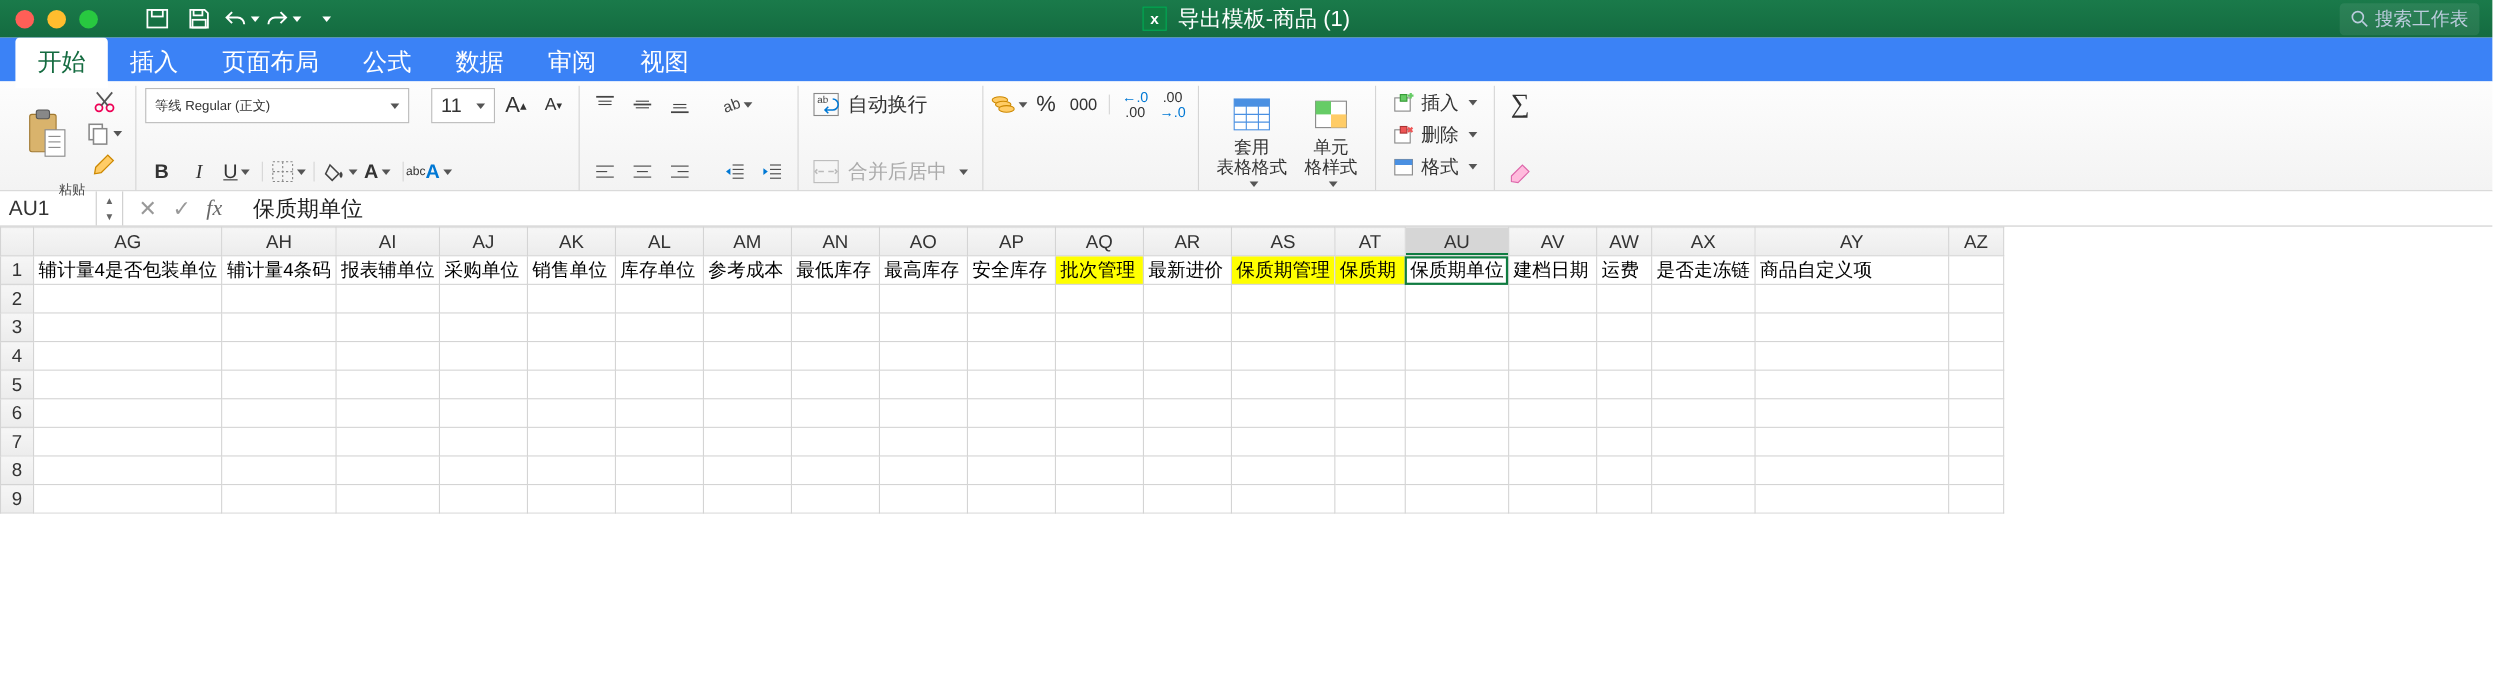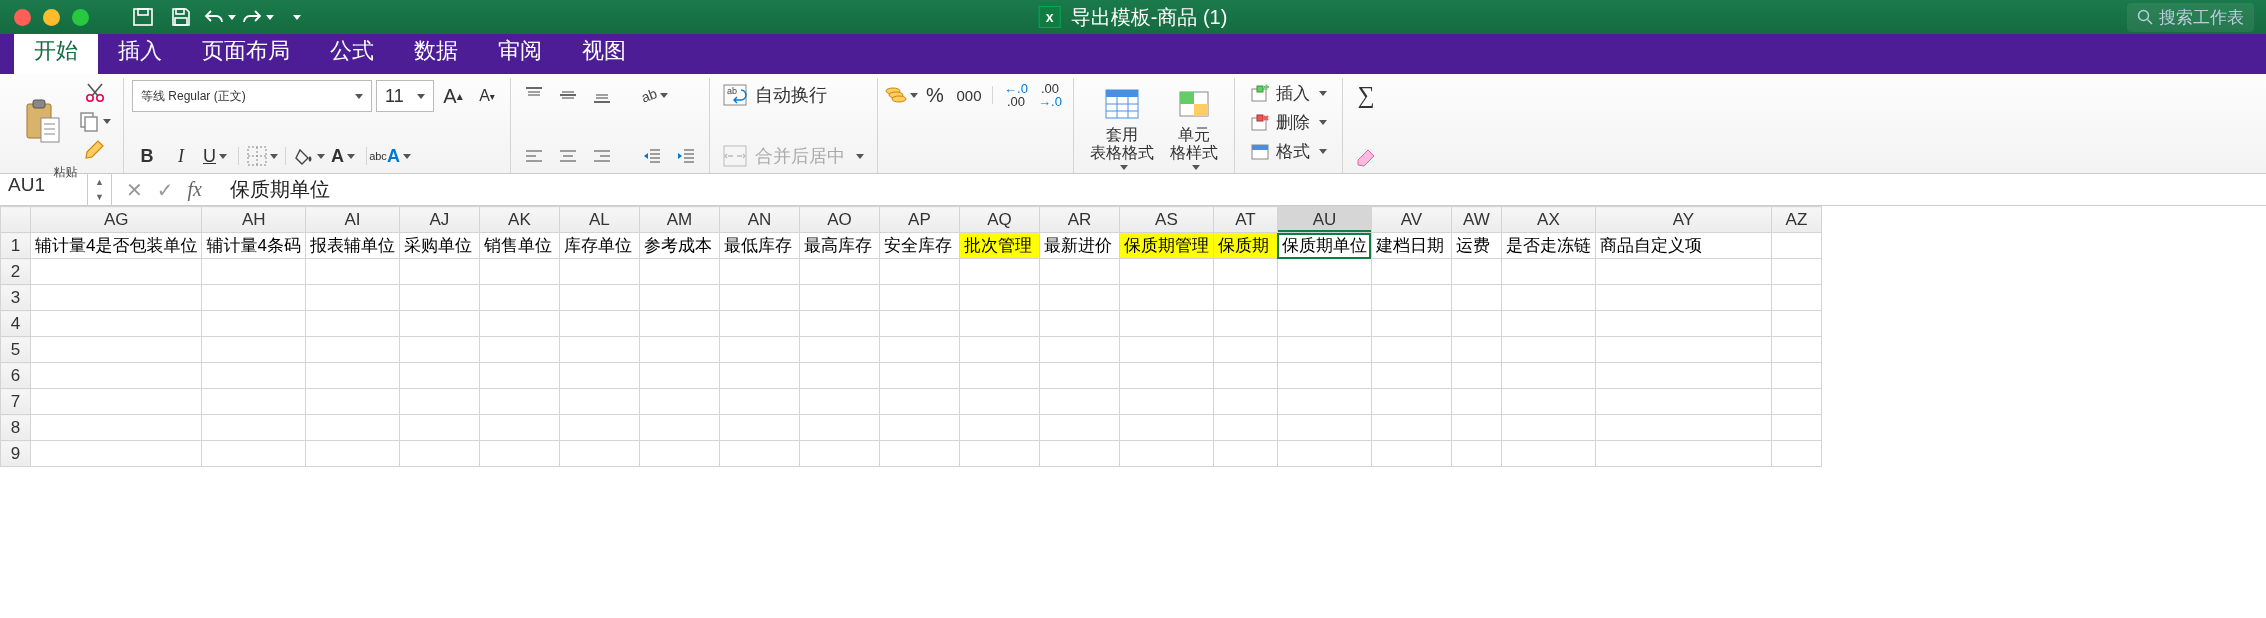--- a/index.html
+++ b/index.html
@@ -10,57 +10,57 @@
 .traffic { display: flex; gap: 12px; padding-left: 14px; align-items: center; }
 .dot { width: 17px; height: 17px; border-radius: 50%; }
 .dot.red { background: #ff5f57; } .dot.yellow { background: #ffbd2e; } .dot.green { background: #28c840; }
 .qat { display: flex; gap: 10px; margin-left: 40px; align-items: center; }
 .qat .ico { width: 28px; height: 28px; display: flex; align-items: center; justify-content: center; fill: #fff; stroke: #fff; }
 .title-center { position: absolute; left: 50%; transform: translateX(-50%); display: flex; align-items: center; gap: 10px; font-size: 20px; font-weight: 500; }
 .title-center .xicon { width: 22px; height: 22px; background: #107c41; border: 1px solid #0a5; display: flex; align-items: center; justify-content: center; font-size: 14px; font-weight: bold; }
 .search-box { margin-left: auto; margin-right: 12px; display: flex; align-items: center; gap: 6px; background: rgba(255,255,255,0.08); border-radius: 4px; padding: 3px 10px; color: #bcd; font-size: 17px; }
 
 
-.ribbon-tabs { height: 40px; background: #4c1d95; display: flex; align-items: flex-end; padding-left: 14px; gap: 0; }
+.ribbon-tabs { height: 40px; background: #3b82f6; display: flex; align-items: flex-start; padding-left: 14px; gap: 0; }
 .ribbon-tab { padding: 8px 20px 8px 20px; color: #fff; font-size: 22px; font-weight: 500; cursor: pointer; }
 .ribbon-tab.active { background: #fff; color: #146b40; border-radius: 4px 4px 0 0; }
 
 
 .ribbon { height: 100px; background: linear-gradient(#fdfdfd, #f3f3f3); border-bottom: 1px solid #ccc; display: flex; align-items: stretch; padding: 4px 8px 0 8px; }
 .group { display: flex; flex-direction: column; justify-content: space-between; padding: 2px 8px 2px 8px; border-right: 1px solid #d5d5d5; }
 .group:last-child { border-right: none; }
 .group-top { display: flex; align-items: center; gap: 6px; }
 .group-row { display: flex; align-items: center; gap: 4px; }
 .group-label { text-align: center; font-size: 12px; color: #444; padding-top: 2px; }
 .btn { background: transparent; border: 1px solid transparent; padding: 2px 4px; display: flex; align-items: center; justify-content: center; cursor: pointer; border-radius: 3px; }
 .dd { width: 0; height: 0; border-left: 4px solid transparent; border-right: 4px solid transparent; border-top: 5px solid #555; margin-left: 3px; display: inline-block; }
 .sep { width: 1px; background: #d5d5d5; align-self: stretch; margin: 6px 4px; }
 
 .paste-main { display: flex; flex-direction: column; align-items: center; }
 .paste-main svg { width: 42px; height: 46px; }
 .clip-side { display: flex; flex-direction: column; gap: 2px; }
 .clip-side .btn { padding: 1px 3px; }
 
 .font-name { width: 240px; height: 32px; border: 1px solid #bbb; background: #fff; display: flex; align-items: center; padding: 0 8px; font-size: 12px; }
-.font-size { width: 58px; height: 32px; border: 1px solid #bbb; background: #fff; display: flex; align-items: center; padding: 0 8px; font-size: 18px; }
+.font-size { width: 58px; height: 32px; border: 1px solid #bbb; background: #fff; display: flex; align-items: center; padding: 0 8px; font-size: 18px; margin-left: 16px; }
 .icon-btn { width: 30px; height: 30px; display: flex; align-items: center; justify-content: center; font-size: 18px; }
 .color-strip { width: 24px; height: 4px; display: block; margin-top: 1px; }
 
 .numfmt { width: 200px; height: 32px; border: 1px solid #bbb; background: #fff; display: flex; align-items: center; padding: 0 8px; font-size: 18px; }
 
 .big-btn { display: flex; flex-direction: column; align-items: center; padding: 2px 8px; cursor: pointer; }
 .big-btn svg { width: 40px; height: 40px; }
 .big-btn span { font-size: 16px; color: #333; margin-top: 2px; text-align: center; line-height: 1.15; }
 
 .cells-list { display: flex; flex-direction: column; gap: 2px; }
 .cells-list .btn { justify-content: flex-start; gap: 6px; font-size: 17px; padding: 1px 6px; }
 
 
 .formula-bar { height: 32px; display: flex; align-items: stretch; border-bottom: 1px solid #ccc; background: #fff; }
-.name-box { width: 88px; border-right: 1px solid #ccc; display: flex; padding: 0 8px; font-size: 19px; }
+.name-box { width: 88px; border-right: 1px solid #ccc; display: flex; align-items: center; padding: 0 8px; font-size: 19px; }
 .name-spin { width: 24px; display: flex; flex-direction: column; border-right: 1px solid #ccc; }
 .name-spin div { flex: 1; display: flex; align-items: center; justify-content: center; font-size: 9px; color: #666; cursor: pointer; }
 .fx-btns { display: flex; align-items: center; gap: 14px; padding: 0 14px; color: #999; font-size: 20px; }
 .fx-label { font-style: italic; font-family: Georgia, serif; color: #666; margin-right: 6px; }
 .formula-input { flex: 1; display: flex; align-items: center; padding: 0 8px; font-size: 20px; color: #222; }
 
 
 .grid-wrap { position: relative; }
 .grid { border-collapse: collapse; table-layout: fixed; }
 .grid th, .grid td { border: 1px solid #d4d4d4; font-size: 17px; font-weight: normal; height: 26px; overflow: hidden; white-space: nowrap; text-align: center; }

